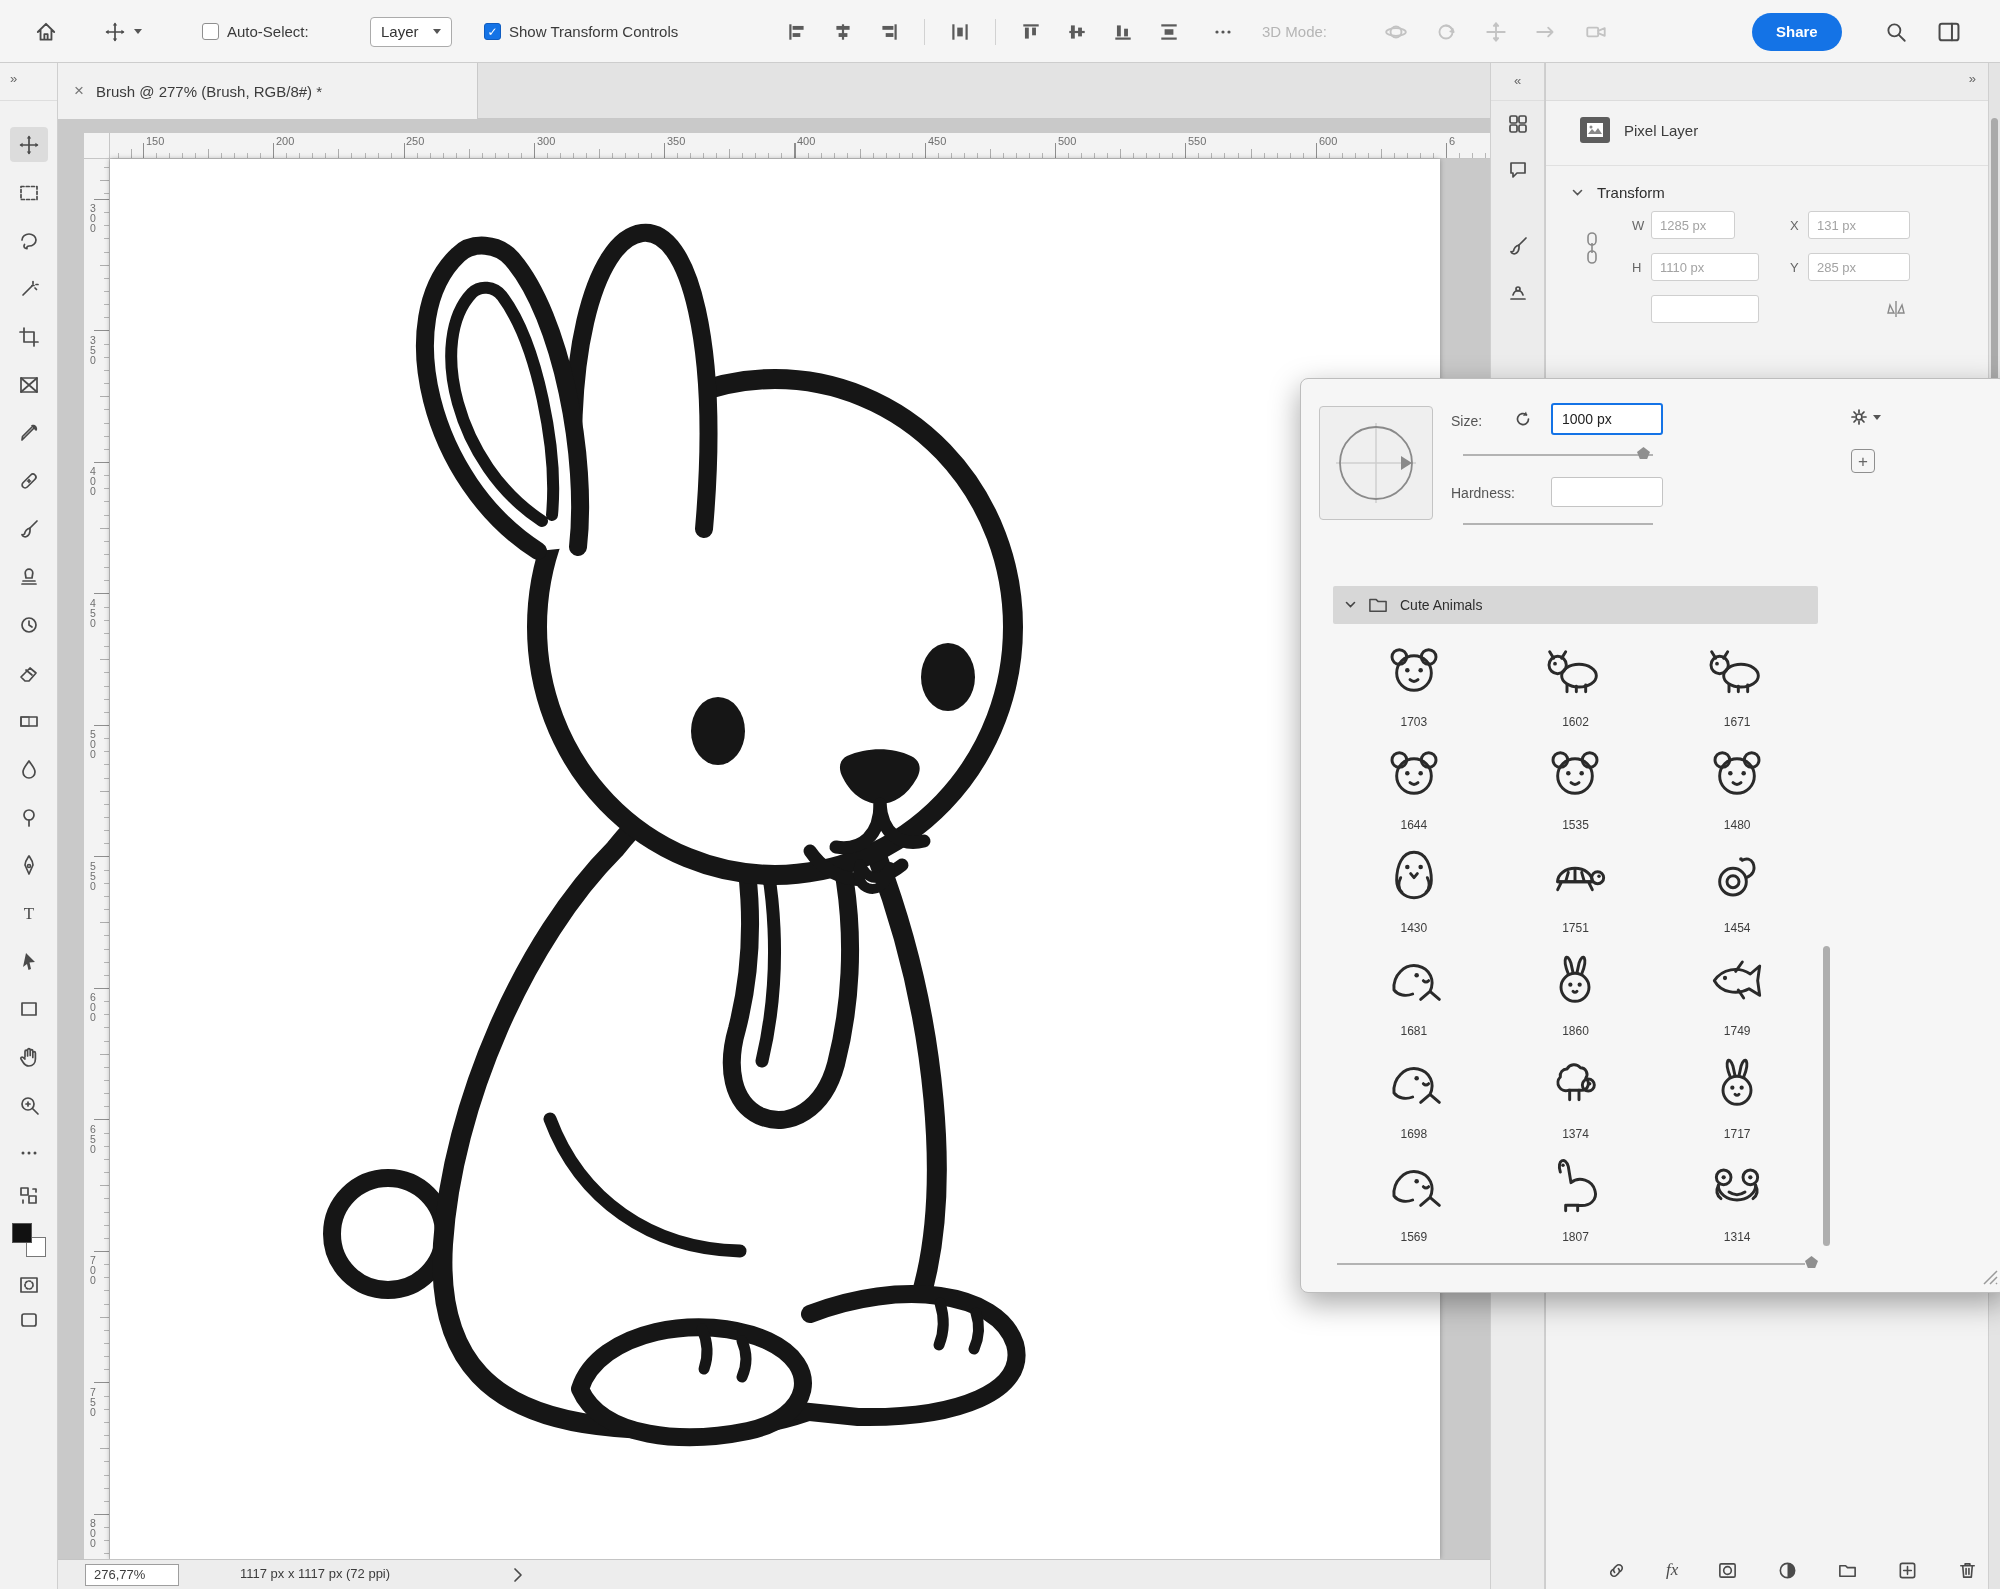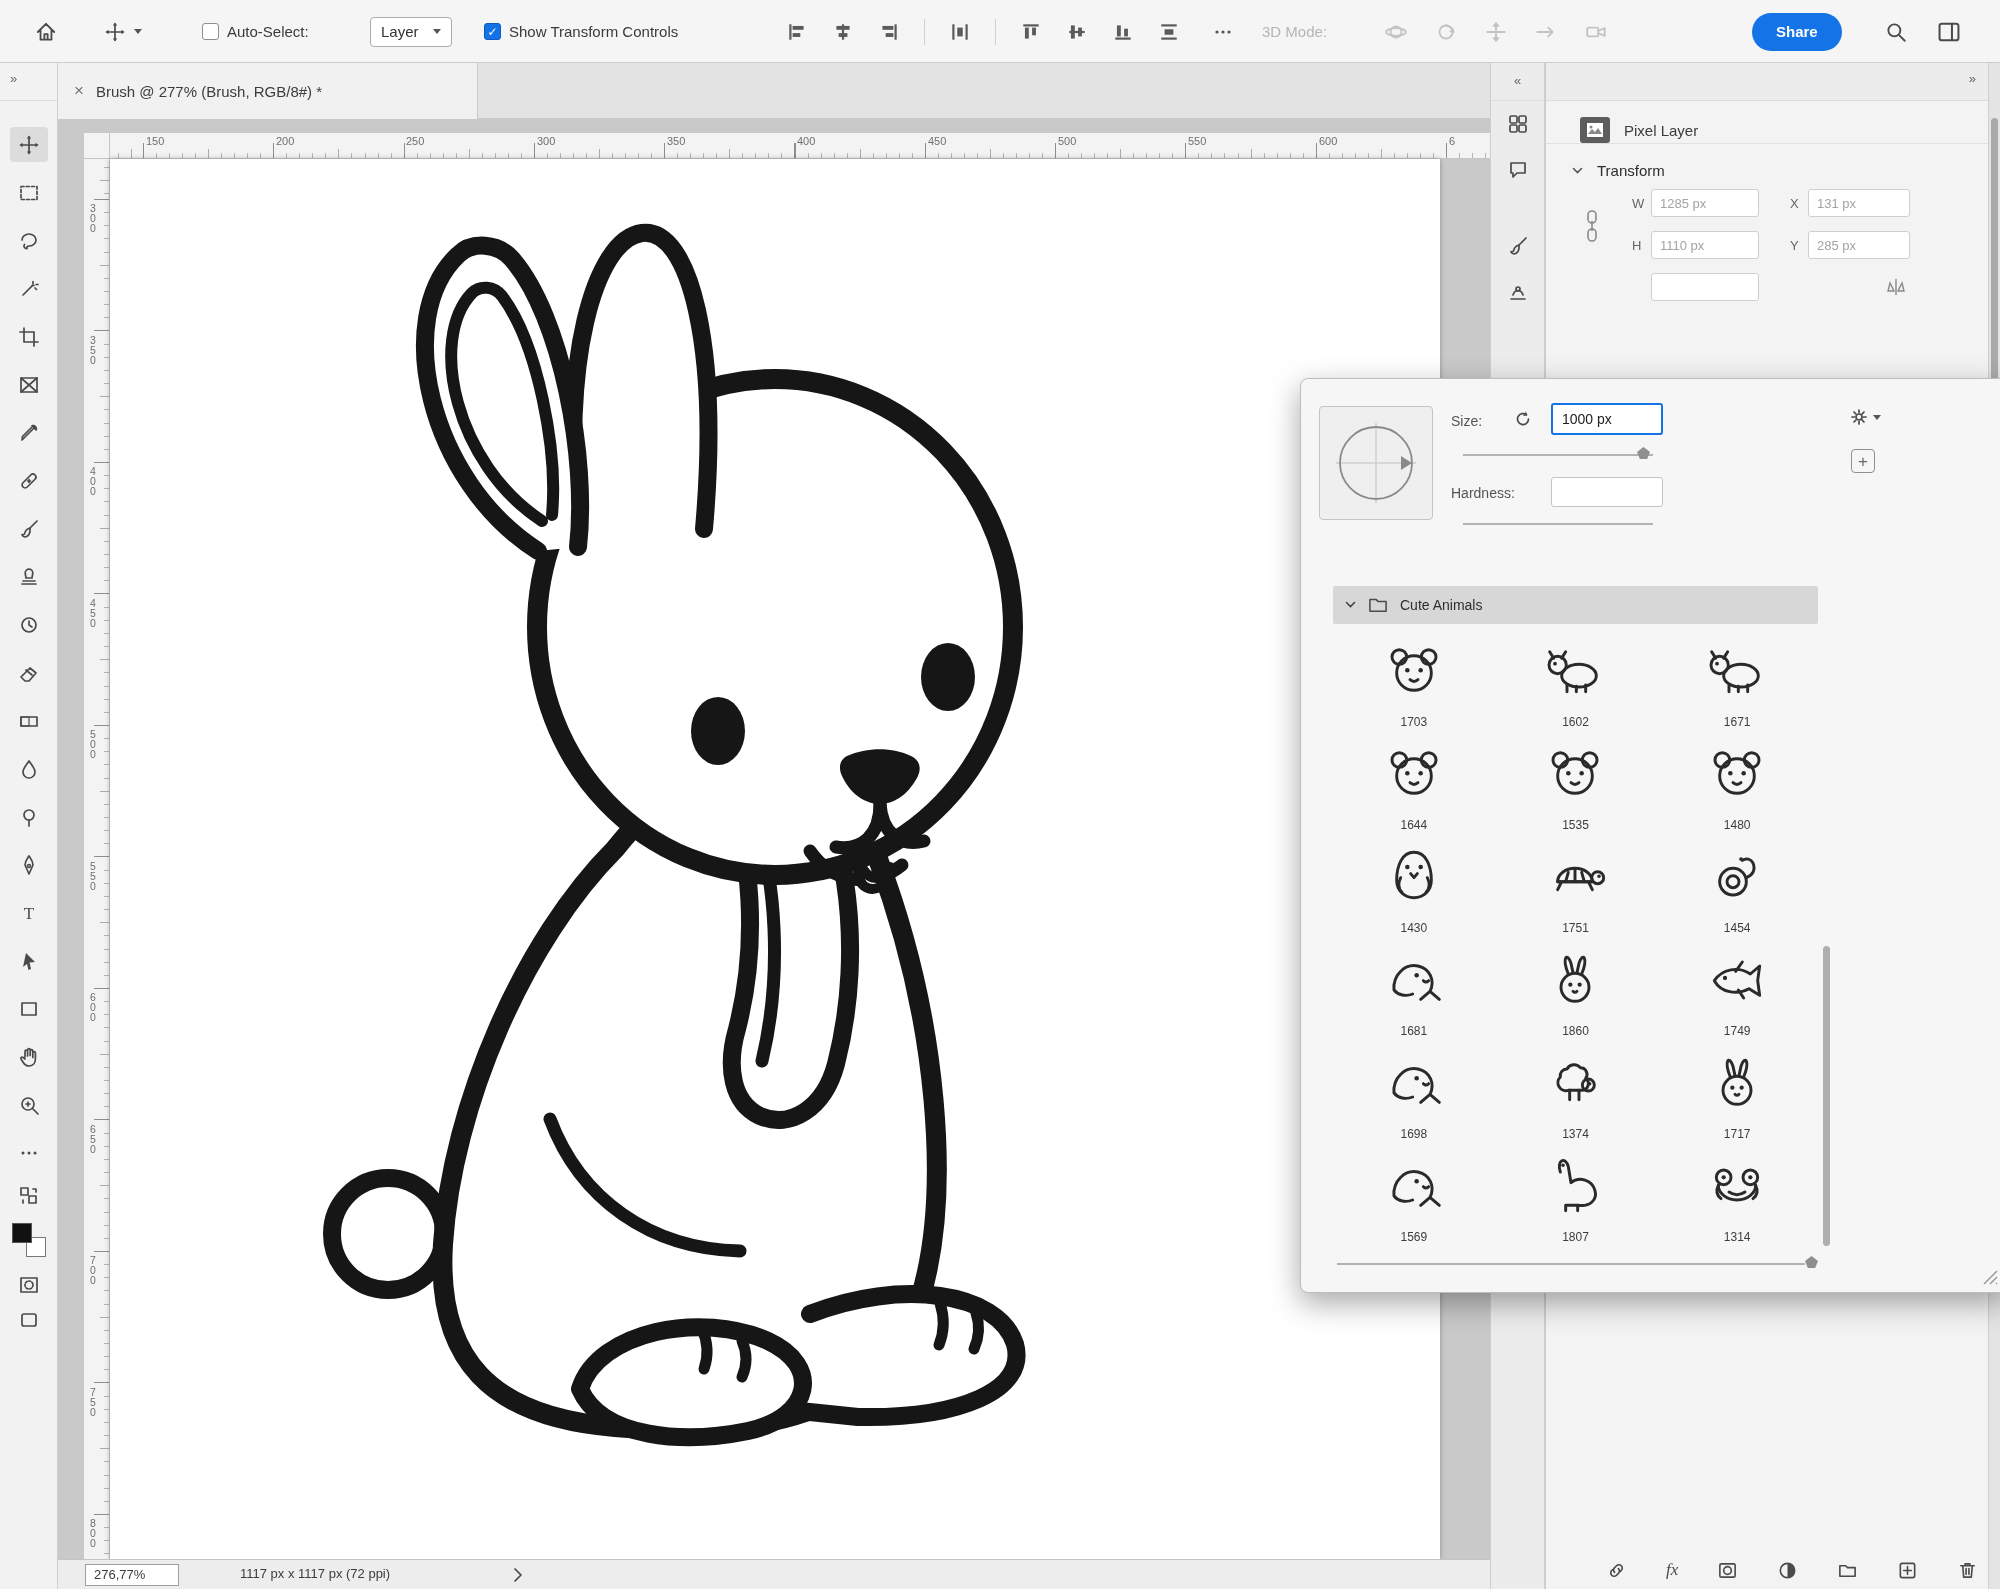--- a/index.html
+++ b/index.html
@@ -60,21 +60,21 @@
   .strip{position:absolute;left:1490px;top:63px;width:55px;bottom:0;background:#ececec;border-left:1px solid #cfcfcf;border-right:1px solid #cfcfcf;z-index:10}
   .strip-head{text-align:center;color:#666;font-size:13px;padding-top:10px;height:38px;border-bottom:1px solid #dedede}
   .strip-ic{width:100%;height:46px;display:flex;align-items:center;justify-content:center}
   .strip-ic svg{width:22px;height:22px}
   
   .dock{position:absolute;left:1545px;top:63px;width:443px;bottom:0;background:#f3f3f3;border-left:1px solid #cdcdcd;z-index:10}
   .dock-head{height:38px;border-bottom:1px solid #dcdcdc;position:relative;background:#ececec}
   .dock-tabs{height:46px;background:#e0e0e0;display:flex;align-items:stretch;border-bottom:1px solid #cdcdcd;font-size:15px}
   .dtab{display:flex;align-items:center;padding:0 20px;color:#444;border-right:1px solid #cfcfcf}
   .dtab.active{background:#f5f5f5;color:#1a1a1a;margin-bottom:-1px;border-left:1px solid #cfcfcf}
-  .pxrow{display:flex;align-items:center;gap:14px;padding:16px 0 0 34px;border-bottom:1px solid #e0e0e0}
+  .pxrow{display:flex;align-items:center;gap:14px;padding:16px 0 22px 34px;border-bottom:1px solid #e0e0e0}
   .pxicon{width:30px;height:26px;background:#5d5d5d;border-radius:3px;display:flex;align-items:center;justify-content:center}
   .sechead{display:flex;align-items:center;gap:14px;padding:18px 0 10px 26px;font-size:15px;color:#2e2e2e}
   .trow{position:relative;height:42px}
   .tlabel{position:absolute;font-size:13px;color:#666;top:7px}
   .tinput{position:absolute;top:0;height:28px;background:#fff;border:1px solid #cfcfcf;border-radius:3px;font-size:13px;color:#a3a3a3;padding:0 8px;font-family:"Liberation Sans",sans-serif}
   .chainlink{position:absolute;left:38px;top:8px}
   .pctbox{position:absolute;width:85px;height:32px;background:#fff;border:1px solid #b9b9b9;border-radius:3px;display:flex;align-items:center;justify-content:space-between;padding:0 9px;font-size:13px;color:#555}
   .dockscroll{position:absolute;left:1988px;top:63px;width:12px;bottom:0;background:#e4e4e4;border-left:1px solid #cfcfcf;z-index:25}
   .dockthumb{position:absolute;left:2px;top:55px;width:7px;height:300px;background:#aaa;border-radius:4px}
   .dockbottom{position:absolute;left:60px;right:10px;bottom:6px;height:26px;display:flex;justify-content:space-between;align-items:center}
@@ -581,21 +581,21 @@
         </svg>
       <span>Transform</span>
     </div>
     <div class="trow">
       <svg class="chainlink" width="16" height="58" viewBox="0 0 16 58">
           <rect x="4" y="14" width="8" height="12" rx="4" fill="none" stroke="#8a8a8a" stroke-width="1.6"></rect>
           <rect x="4" y="32" width="8" height="12" rx="4" fill="none" stroke="#8a8a8a" stroke-width="1.6"></rect>
           <path d="M8 24v10" stroke="#8a8a8a" stroke-width="1.6"></path>
         </svg>
       <span class="tlabel" style="left:86px">W</span>
-      <input class="tinput" style="left: 105px; width: 108px;" value="1285 px">
+      <input class="tinput" style="left: 105px; width: 84px;" value="1285 px">
       <span class="tlabel" style="left:244px">X</span>
       <input class="tinput" style="left: 262px; width: 102px;" value="131 px">
     </div>
     <div class="trow">
       <span class="tlabel" style="left:86px">H</span>
       <input class="tinput" style="left: 105px; width: 108px;" value="1110 px">
       <span class="tlabel" style="left:244px">Y</span>
       <input class="tinput" style="left: 262px; width: 102px;" value="285 px">
     </div>
     <div class="trow">

